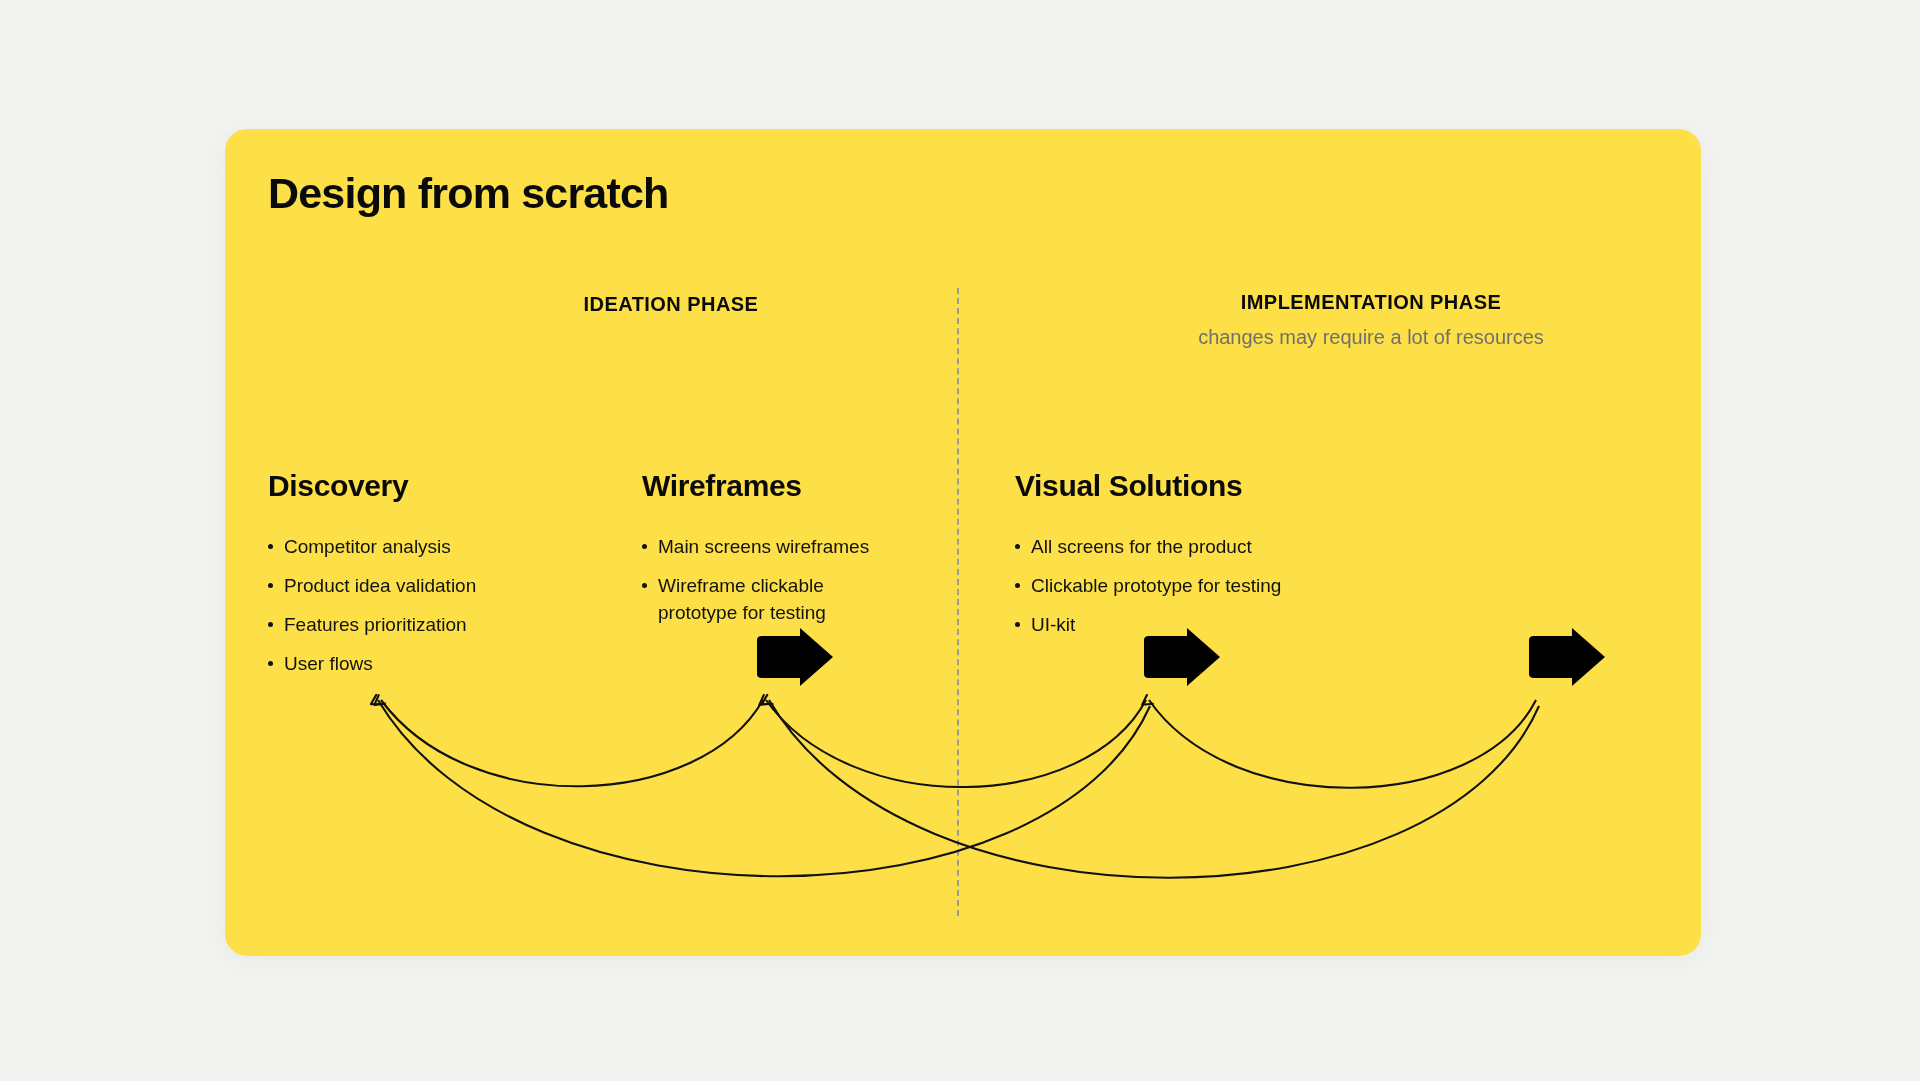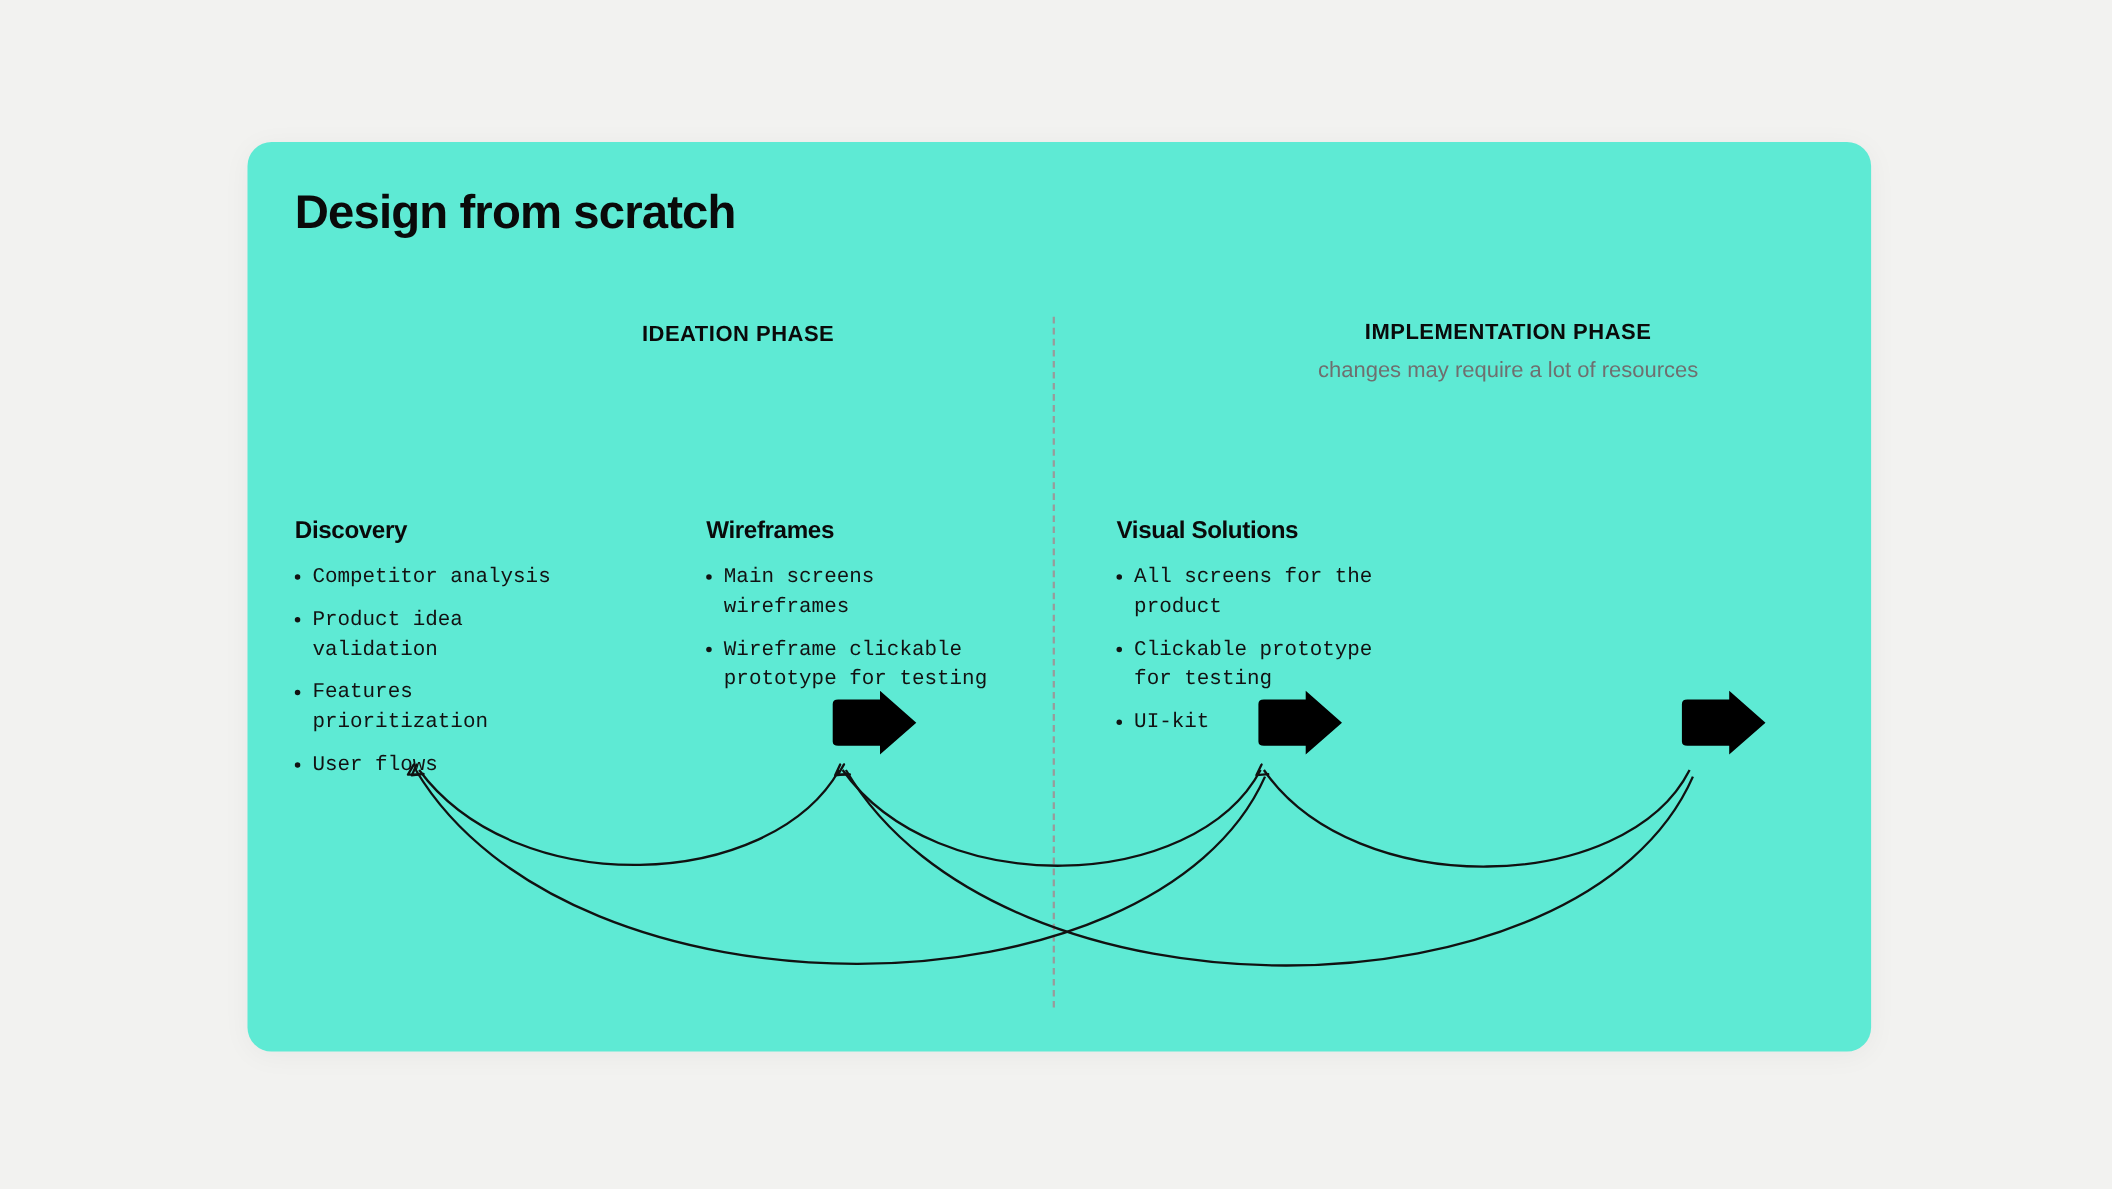--- a/index.html
+++ b/index.html
@@ -17,21 +17,21 @@
     position: relative;
     width: 1920px;
     height: 1081px;
   }
   .card {
     position: absolute;
     left: 225px;
     top: 129px;
     width: 1476px;
     height: 827px;
-    background: #5eead4;
+    background: #fde047;
     border-radius: 22px;
     box-shadow: 0 4px 26px rgba(0,0,0,0.045);
     overflow: hidden;
   }
   .page-title {
     position: absolute;
     left: 43px;
     top: 40px;
     font-size: 43px;
     font-weight: 700;
@@ -71,32 +71,31 @@
     height: 628px;
     border-left: 2px dashed #9a9a9a;
   }
 
   
   .col {
     position: absolute;
     top: 340px;
   }
   .col-title {
-    font-size: 22px;
+    font-size: 30px;
     font-weight: 700;
     letter-spacing: -0.35px;
     color: #0a0a0a;
     white-space: nowrap;
-    margin-bottom: 16px;
+    margin-bottom: 30px;
   }
   .bullets {
     list-style: none;
     margin: 0;
     padding: 0;
-    font-family: Liberation Mono, monospace;
   }
   .bullets li {
     position: relative;
     padding-left: 16px;
     font-size: 19px;
     line-height: 27px;
     color: #121212;
     margin-bottom: 12px;
   }
   .bullets li .dot {

